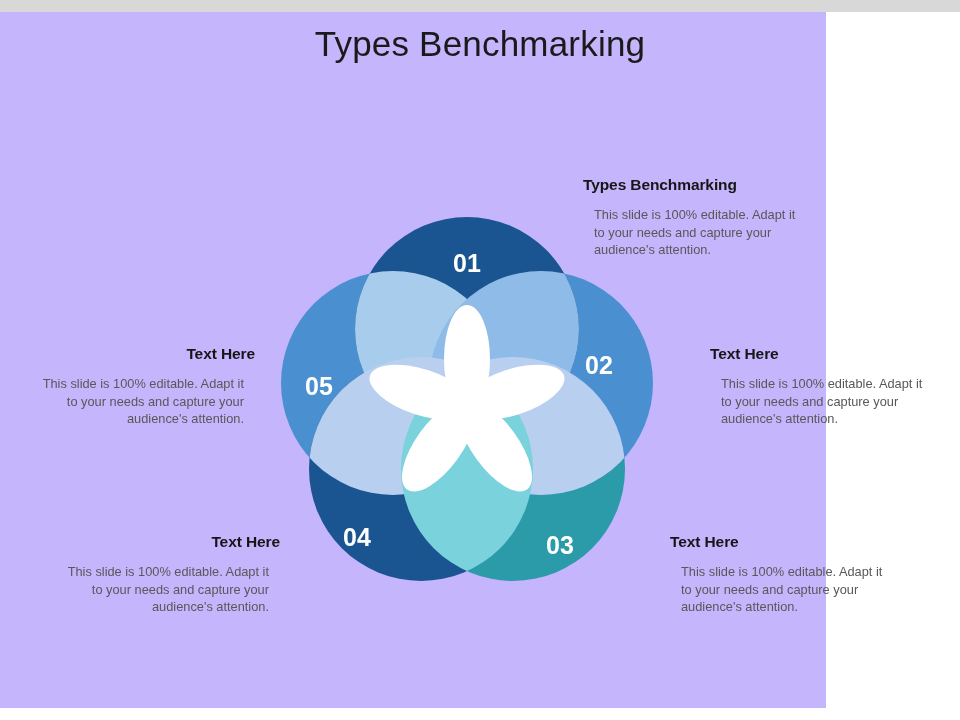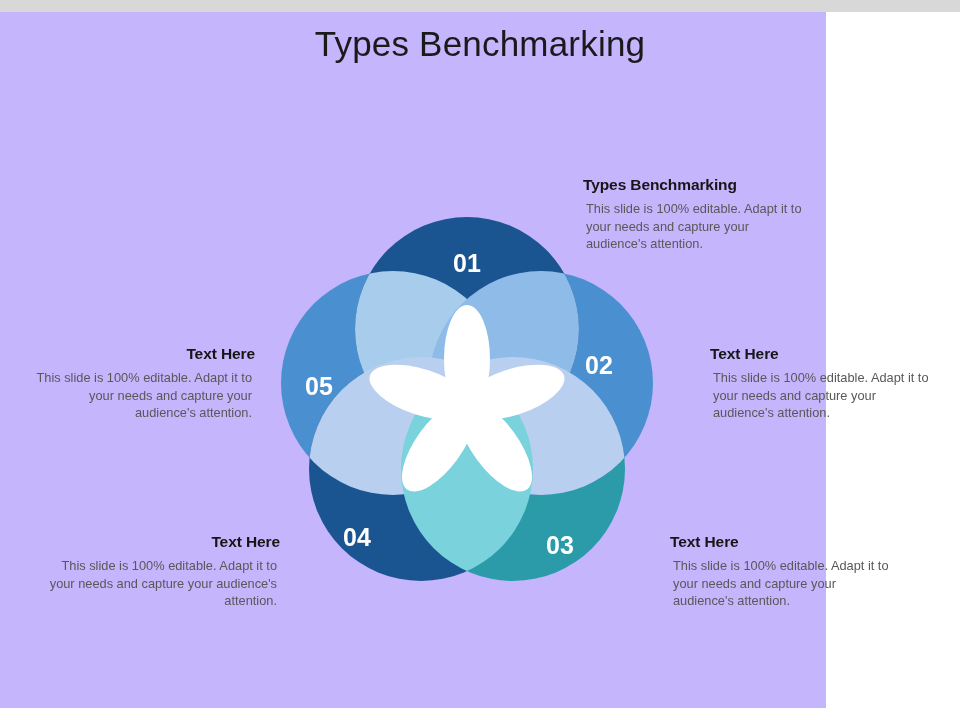--- a/index.html
+++ b/index.html
@@ -59,21 +59,21 @@
     color: #161616;
     line-height: 20px;
     margin: 0 0 5px 0;
     letter-spacing: -0.1px;
   }
   .callout .c-body {
     font-size: 12.8px;
     font-weight: 400;
     color: #585858;
     line-height: 17.5px;
-    margin: 3px;
+    margin: 11px;
   }
   .callout.left  { text-align: right; }
   .callout.right { text-align: left; }
 
   
   #callout-1 { left: 583px; top: 163px; }
   #callout-2 { left: 710px; top: 332px; }
   #callout-3 { left: 670px; top: 520px; }
   #callout-4 { left: 45px;  top: 520px; width: 235px; }
   #callout-5 { left: 25px;  top: 332px; width: 230px; }

